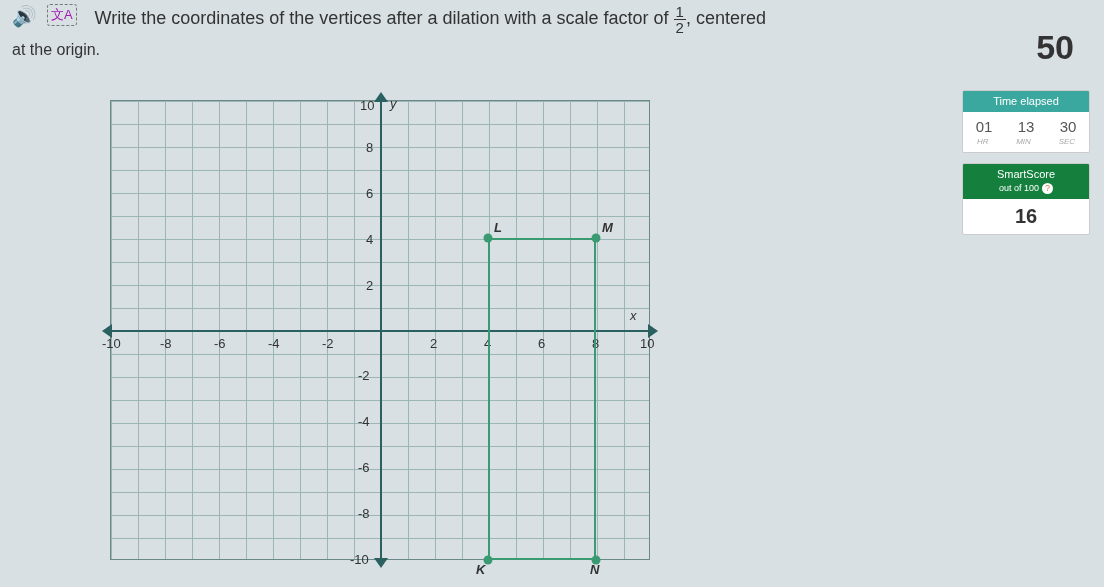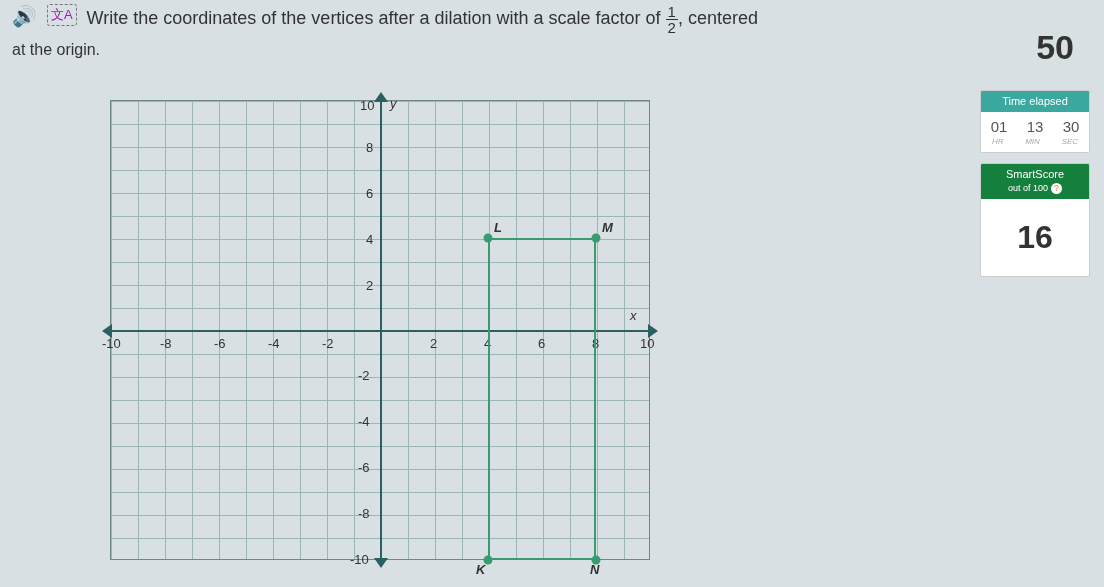--- a/index.html
+++ b/index.html
@@ -24,20 +24,21 @@
     font-size: 13px;
     padding: 1px 3px;
     color: #a21caf;
     cursor: pointer;
   }
   .question {
     font-size: 18px;
     color: #333;
     line-height: 1.6;
     flex: 1;
+    margin-left: 8px;
   }
   .frac {
     display: inline-block;
     vertical-align: middle;
     text-align: center;
     font-size: 15px;
     line-height: 1;
   }
   .frac .num { display:block; border-bottom:1px solid #333; padding:0 2px;}
   .frac .den { display:block; padding:0 2px;}
@@ -131,21 +132,21 @@
     position:absolute;
     font-size:13px;
     font-style:italic;
     font-weight:bold;
     color:#333;
   }
   .sidebar {
     position:absolute;
     right: 14px;
     top: 90px;
-    width: 110px;
+    width: 128px;
     margin-left: 12px;
   }
   .panel {
     background:#fff;
     border:1px solid #ccc;
     border-radius:2px;
     margin-bottom:10px;
     text-align:center;
     overflow:hidden;
   }
@@ -153,21 +154,21 @@
     font-size:11px;
     color:#fff;
     padding:4px 2px;
     line-height:1.2;
   }
   .teal { background:#3aa89f; }
   .orange { background:#15803d; }
   .panel-body { padding:6px 0; }
   .time-row { display:flex; justify-content:space-around; font-size:15px; color:#555;}
   .time-labels { display:flex; justify-content:space-around; font-size:8px; color:#aaa; margin-top:2px;font-style:italic;}
-  .smartscore-val { font-size:32px; font-weight:bold; color:#333; padding:20px 0;}
+  .smartscore-val { font-size:20px; font-weight:bold; color:#333; padding:6px 0;}
 </style>
 </head>
 <body>
 
 <div class="top-bar">
   <span class="speaker-icon">🔊</span>
   <span class="translate-icon">文A</span>
   <div class="question">
     <span>Write the coordinates of the vertices after a dilation with a scale factor of </span>
     <span class="frac">

